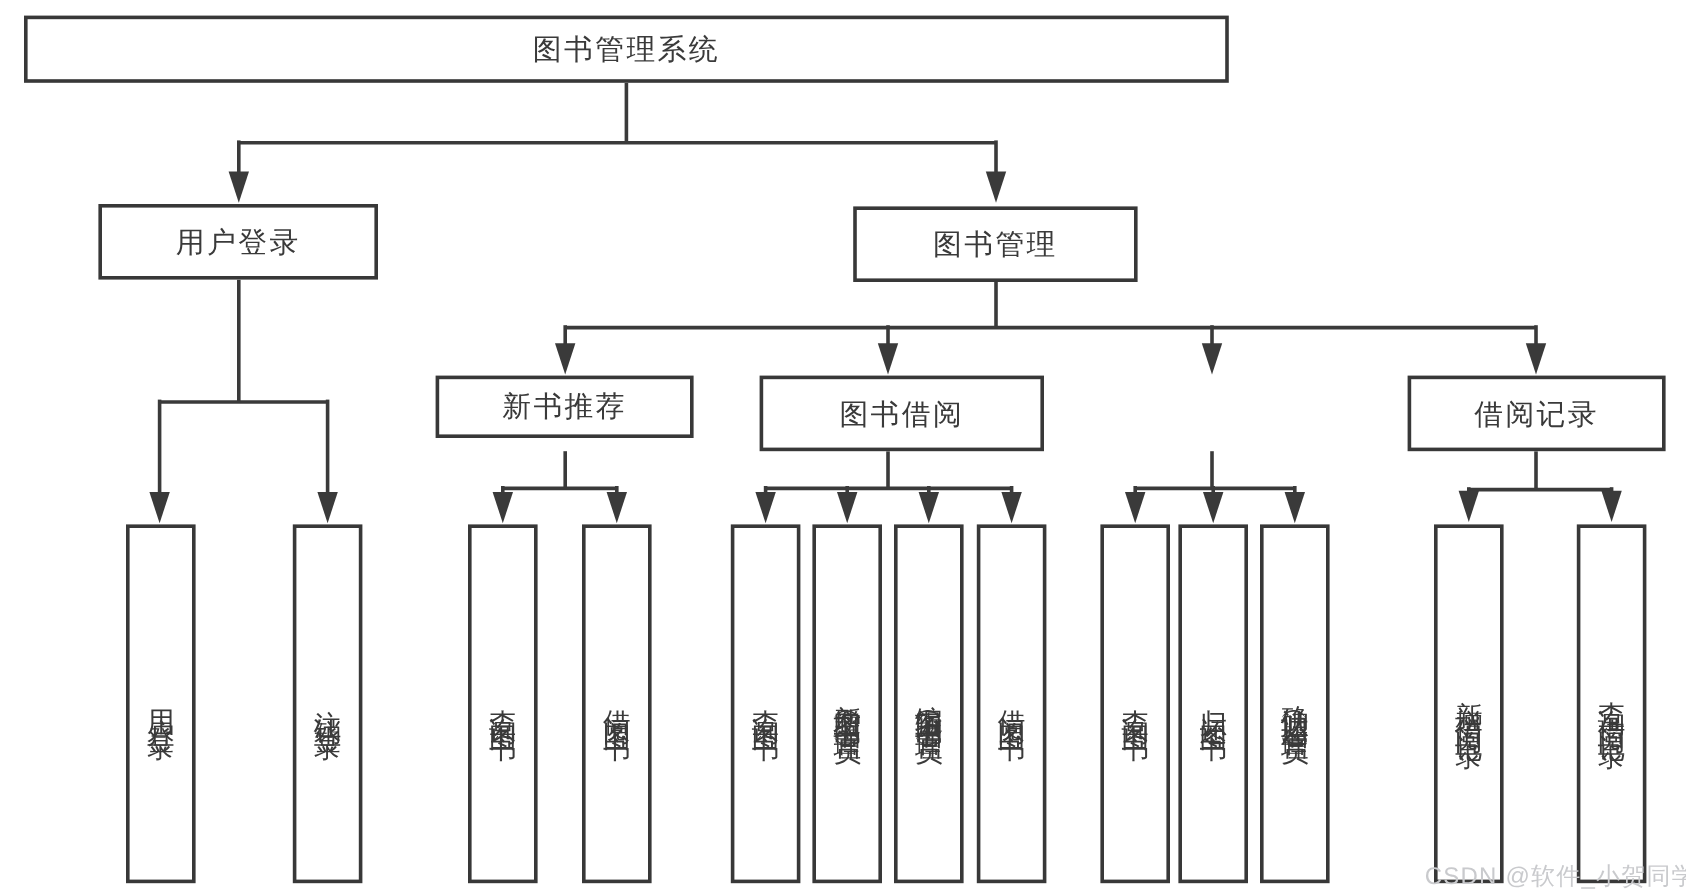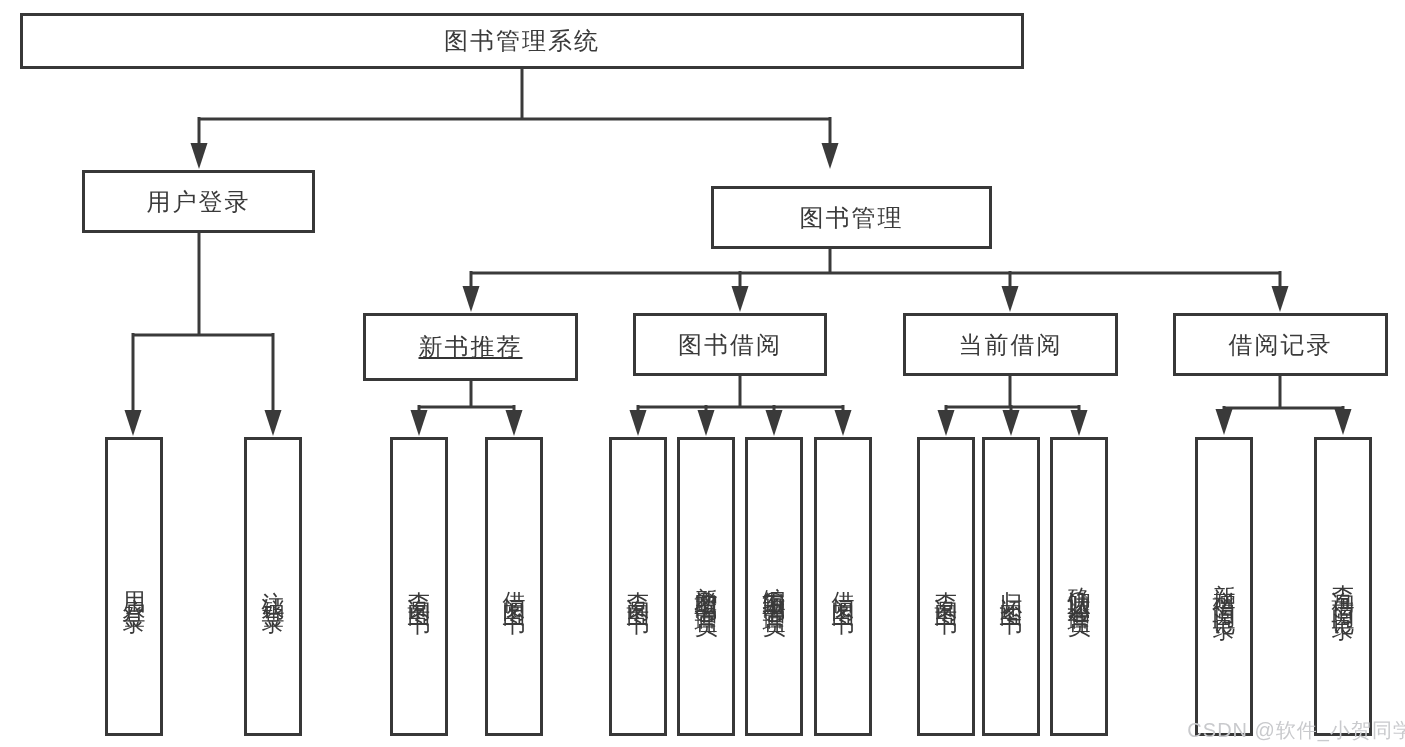--- a/index.html
+++ b/index.html
@@ -139,32 +139,29 @@
     </g>
   </svg>
 
   <div class="node h" style="left:20px; top:13px; width:1004px; height:56px;">
     <span>图书管理系统</span>
   </div>
 
   <div class="node h" style="left:82px; top:170px; width:233px; height:63px;">
     <span>用户登录</span>
   </div>
-  <div class="node h" style="left:711px; top:186px; width:281px; height:63px;">
+  <div class="node h" style="left:711px; top:172px; width:237px; height:63px;">
     <span>图书管理</span>
   </div>
 
-  <div class="node h" style="left:363px; top:313px; width:215px; height:68px;text-decoration:underline;">
+  <div class="node h" style="left:363px; top:313px; width:215px; height:52px;">
     <span>新书推荐</span>
   </div>
-  <div class="node h" style="left:633px; top:313px; width:194px; height:63px;">
+  <div class="node h" style="left:633px; top:313px; width:237px; height:63px;">
     <span>图书借阅</span>
-  </div>
-  <div class="node h" style="left:903px; top:313px; width:215px; height:63px;">
-    <span>当前借阅</span>
   </div>
   <div class="node h" style="left:1173px; top:313px; width:215px; height:63px;">
     <span>借阅记录</span>
   </div>
 
   <div class="node v" style="left:105px; top:437px; width:58px; height:299px;">
     <span>用户登录</span>
   </div>
   <div class="node v" style="left:244px; top:437px; width:58px; height:299px;">
     <span>注销登录</span>

